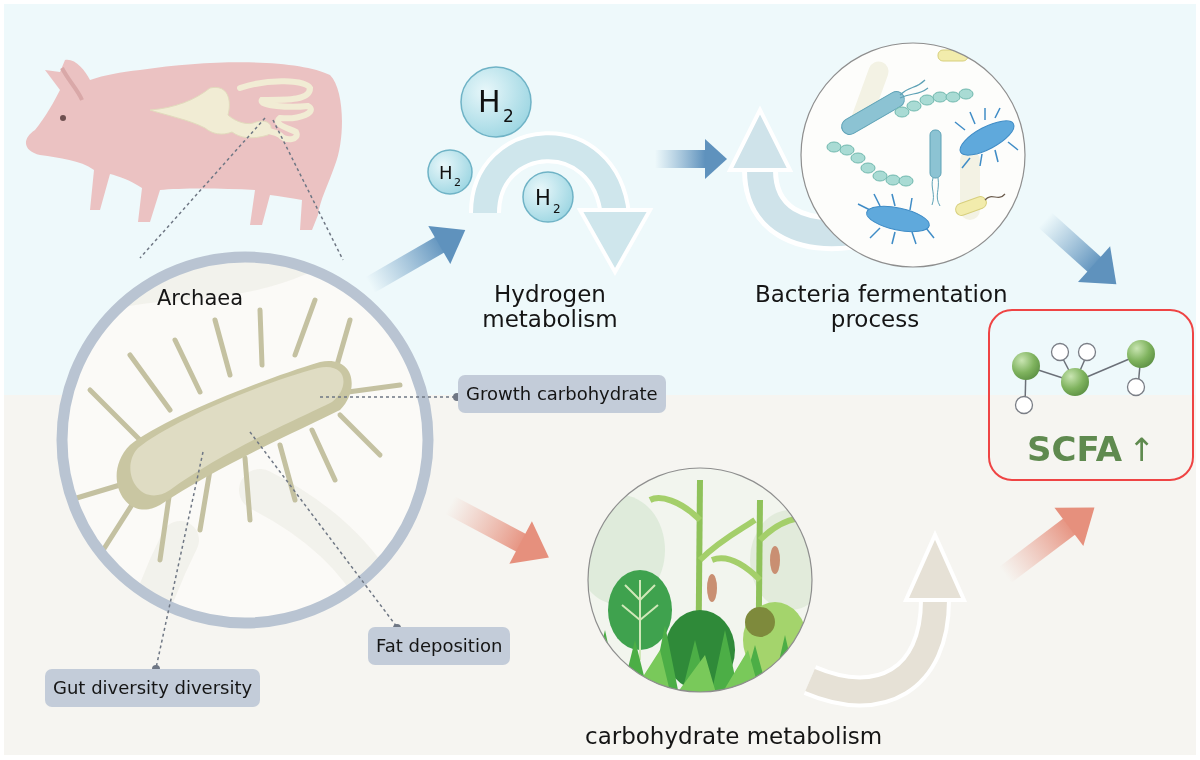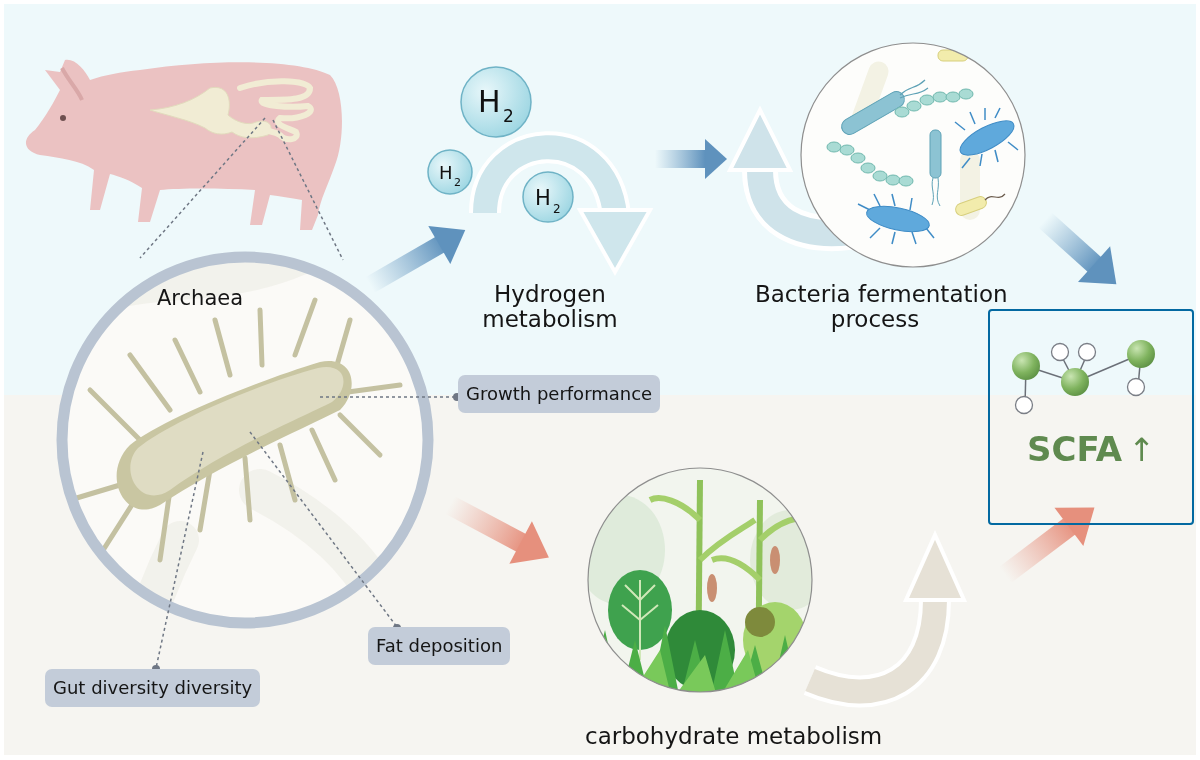--- a/index.html
+++ b/index.html
@@ -22,22 +22,22 @@
   .label {
     position: absolute; font-size: 23px; line-height: 25px; text-align: center;
     color: #151515; white-space: nowrap;
   }
   .tag {
     position: absolute; background: #c3ccd9; border-radius: 7px;
     font-size: 18px; line-height: 22px; padding: 8px 8px; color: #151515;
     white-space: nowrap;
   }
   .scfa-box {
-    position: absolute; left: 988px; top: 309px; width: 206px; height: 216px;
-    border: 2px solid #0369a1; border-radius: 4px; box-sizing: border-box;
+    position: absolute; left: 988px; top: 309px; width: 206px; height: 172px;
+    border: 2px solid #ef4444; border-radius: 24px; box-sizing: border-box;
   }
   .scfa-text {
     position: absolute; left: 0; right: 0; top: 118px; text-align: center;
     font-size: 34px; font-weight: bold; color: #5f8a4f; letter-spacing: 0px;
   }
   .scfa-arrow { font-weight: normal; font-size: 32px; margin-left: 6px; }
   .h2-text { font-family: "DejaVu Sans", sans-serif; fill: #111; }
 </style>
 </head>
 <body>
@@ -286,21 +286,21 @@
         <circle cx="1136" cy="387" r="8.5"></circle>
       </g>
       <circle cx="1026" cy="366" r="14" fill="url(#greenBall)"></circle>
       <circle cx="1075" cy="382" r="14" fill="url(#greenBall)"></circle>
       <circle cx="1141" cy="354" r="14" fill="url(#greenBall)"></circle>
     </g>
   </svg>
 
   <div class="label" style="left:157px; top:286px; font-size:21px;">Archaea</div>
 
-  <div class="tag" style="left:458px; top:375px;">Growth performance</div>
+  <div class="tag" style="left:458px; top:375px;">Growth carbohydrate</div>
   <div class="tag" style="left:324px; top:627px;margin-left:44px;">Fat deposition</div>
   <div class="tag" style="left:45px; top:669px;">Gut diversity diversity</div>
 
   <div class="label" style="left:470px; top:282px; width:160px;">
     <div>Hydrogen</div>
     <div>metabolism</div>
   </div>
 
   <div class="label" style="left:755px; top:282px; width:240px;">
     <div>Bacteria fermentation</div>

